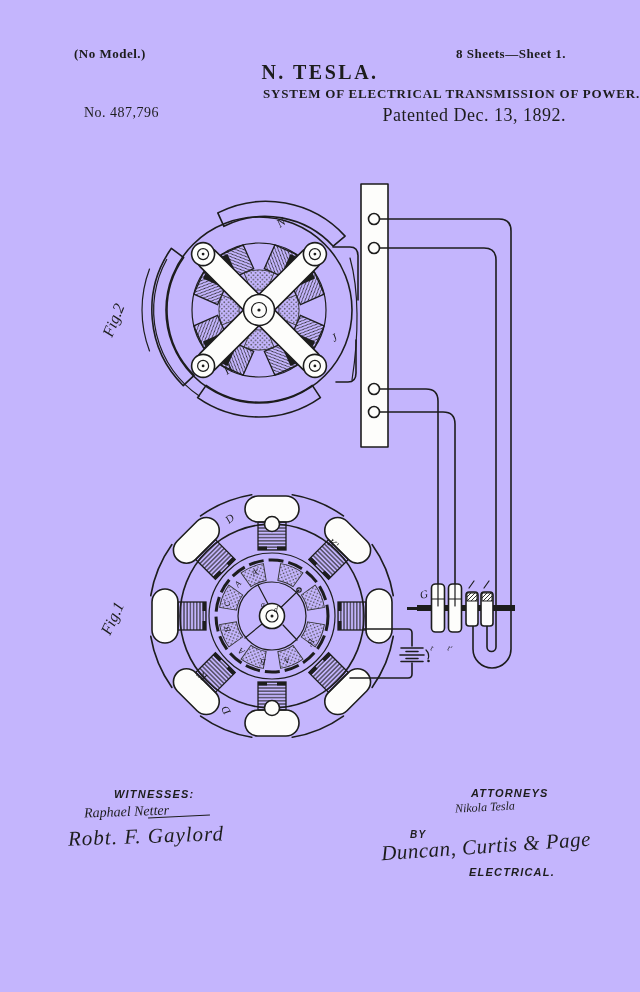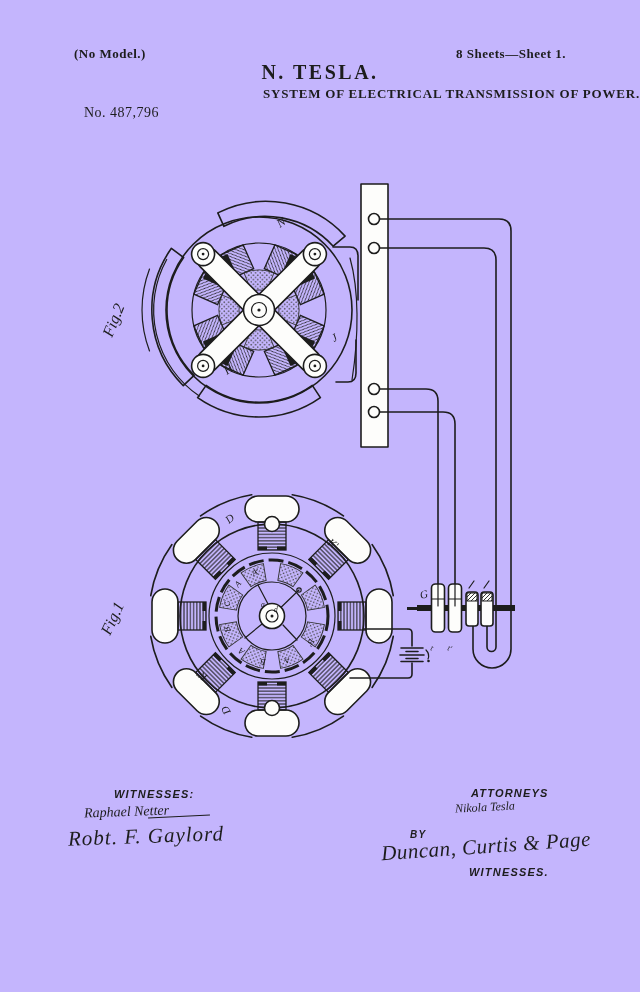--- a/index.html
+++ b/index.html
@@ -34,20 +34,21 @@
 </head>
 <body>
 
 <div class="page">
 
   <div class="abs hdr no-model">(No Model.)</div>
   <div class="abs hdr sheets">8 Sheets—Sheet 1.</div>
   <div class="abs hdr name">N. TESLA.</div>
   <div class="abs hdr title">SYSTEM OF ELECTRICAL TRANSMISSION OF POWER.</div>
   <div class="abs patnum">No. 487,796</div>
+  <div class="abs patdate">Patented Dec. 13, 1892.</div>
 
   <svg class="abs" style="left:0;top:0;" width="640" height="992" viewBox="0 0 640 992">
     <defs>
       <pattern id="diag" patternUnits="userSpaceOnUse" width="4" height="4">
         <path d="M0,4 L4,0" stroke="#1d1d1d" stroke-width="0.9"></path>
       </pattern>
       <pattern id="wind" patternUnits="userSpaceOnUse" width="3.2" height="3.2">
         <path d="M1.6,0 L1.6,3.2" stroke="#1d1d1d" stroke-width="1"></path>
       </pattern>
       <pattern id="stip" patternUnits="userSpaceOnUse" width="4.5" height="4.5">
@@ -259,14 +260,14 @@
 
   <div class="abs lab witnesses">WITNESSES:</div>
   <div class="abs script w1">Raphael Netter</div>
   <div class="abs w1line"></div>
   <div class="abs script w2">Robt. F. Gaylord</div>
 
   <div class="abs lab inventor">ATTORNEYS</div>
   <div class="abs script sig">Nikola Tesla</div>
   <div class="abs lab by">BY</div>
   <div class="abs script att-sig">Duncan, Curtis &amp; Page</div>
-  <div class="abs lab attorneys">WITNESSES.</div>
+  <div class="abs lab attorneys">ELECTRICAL.</div>
 </div>
 
 </body></html>

